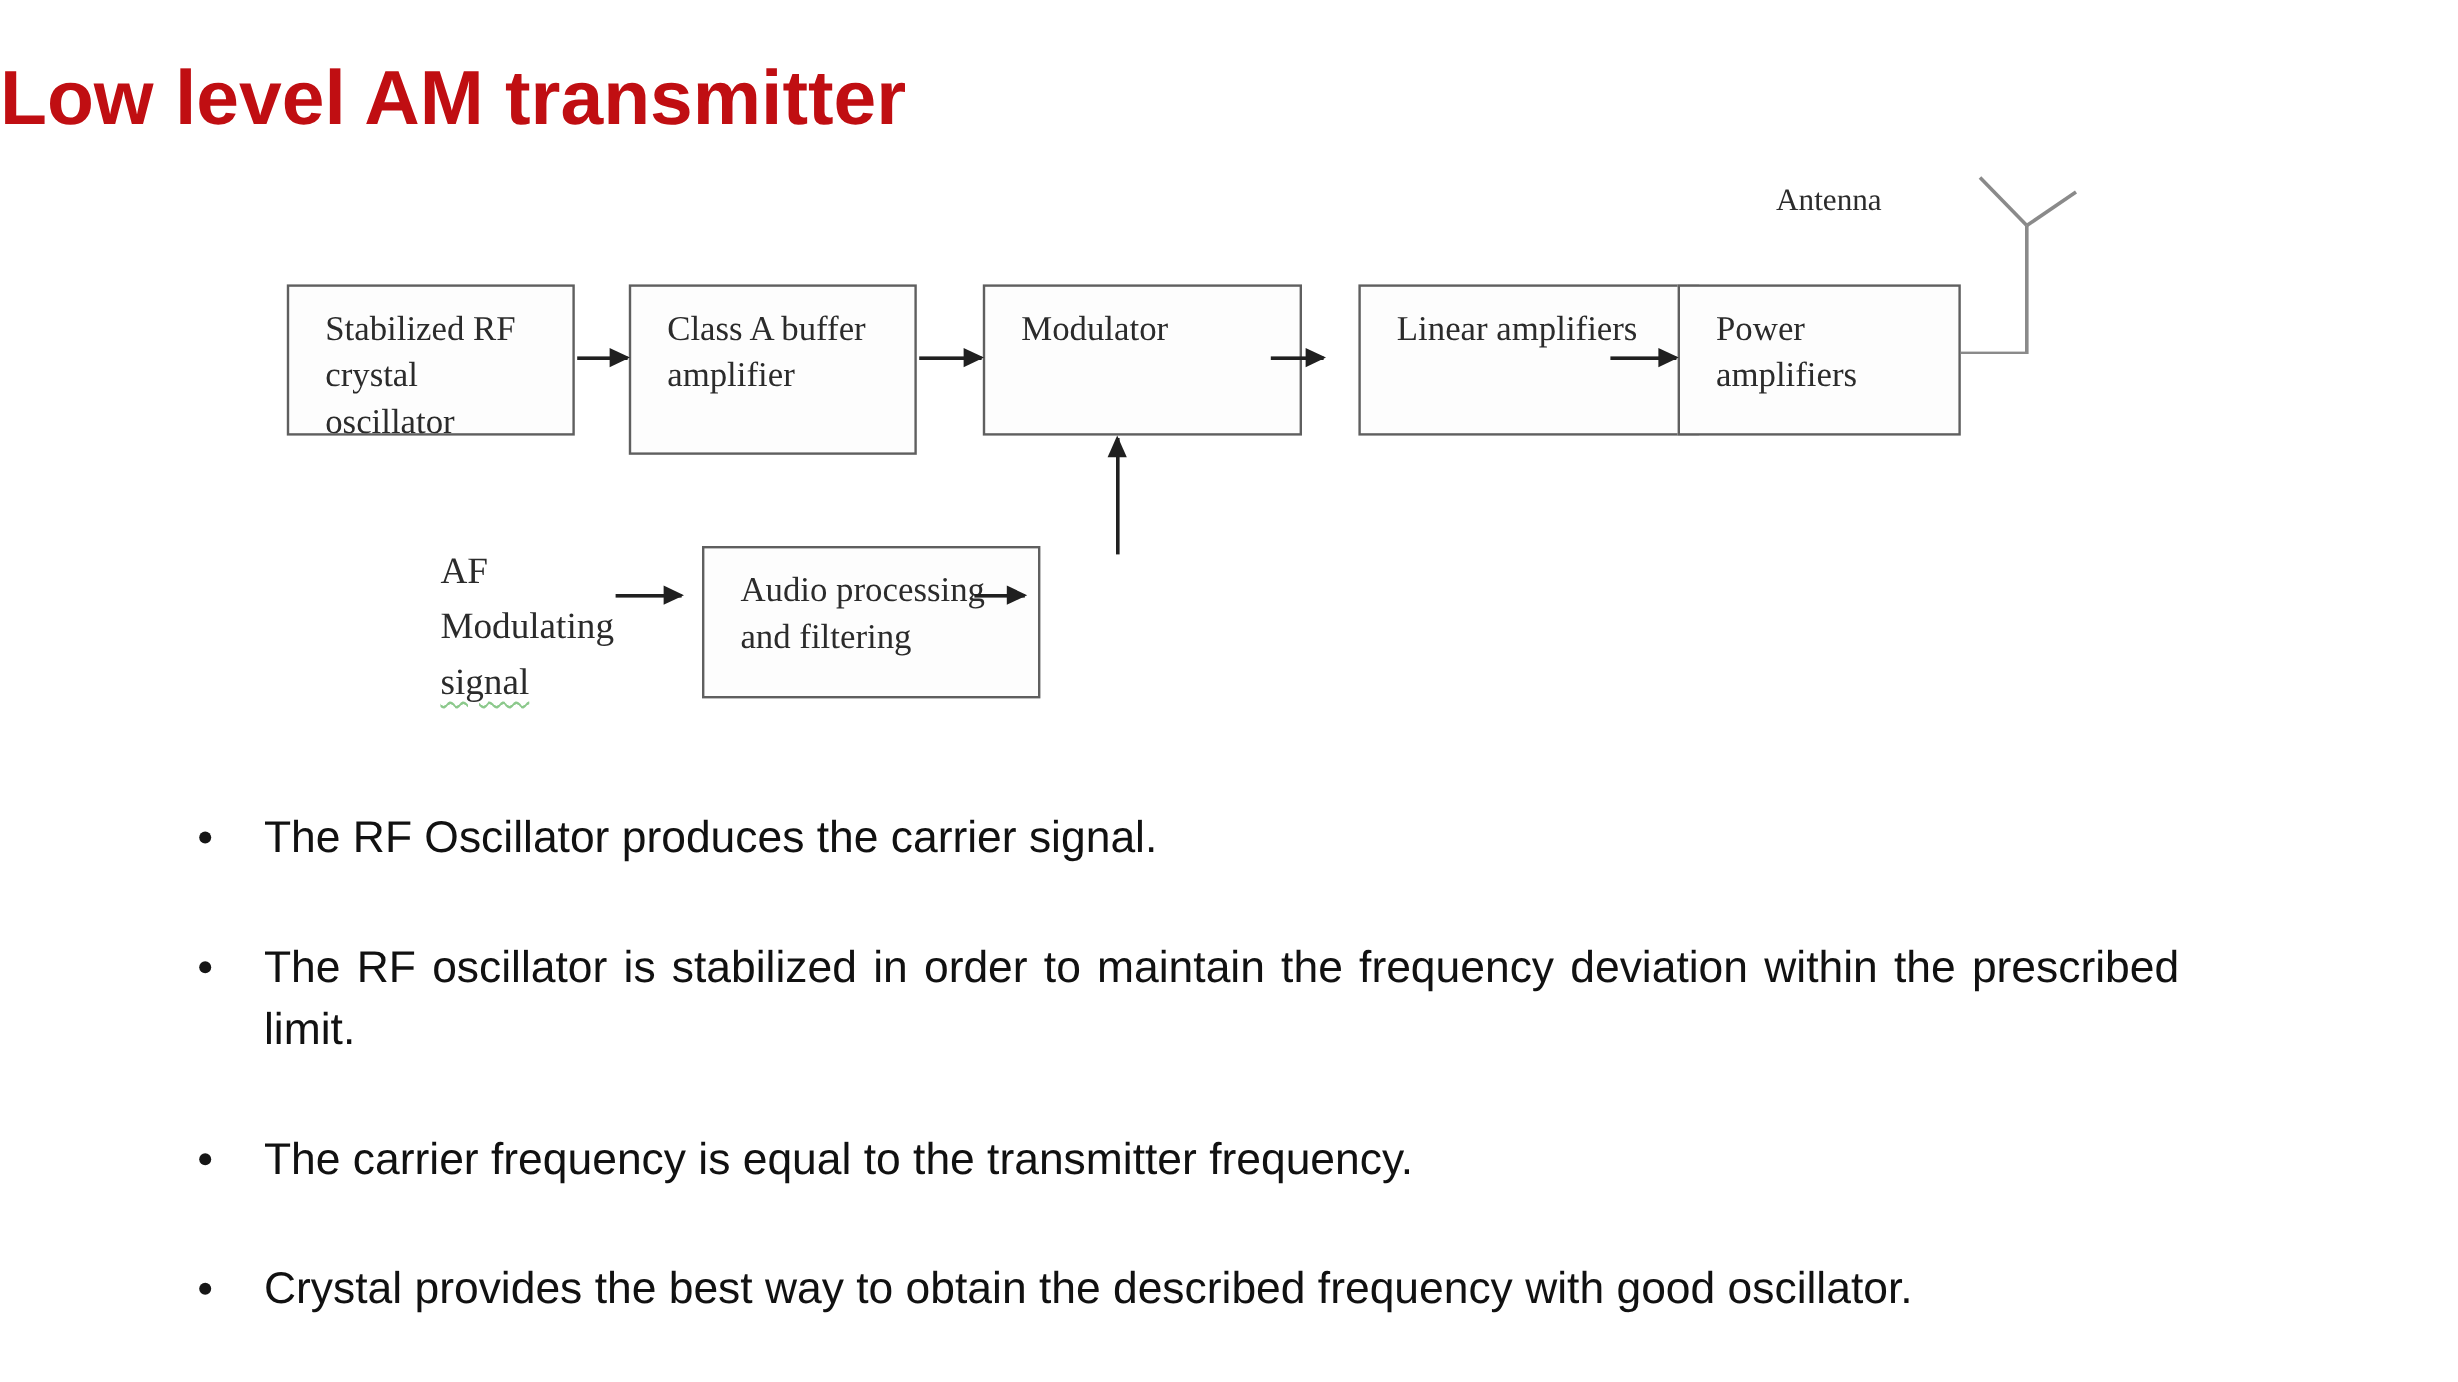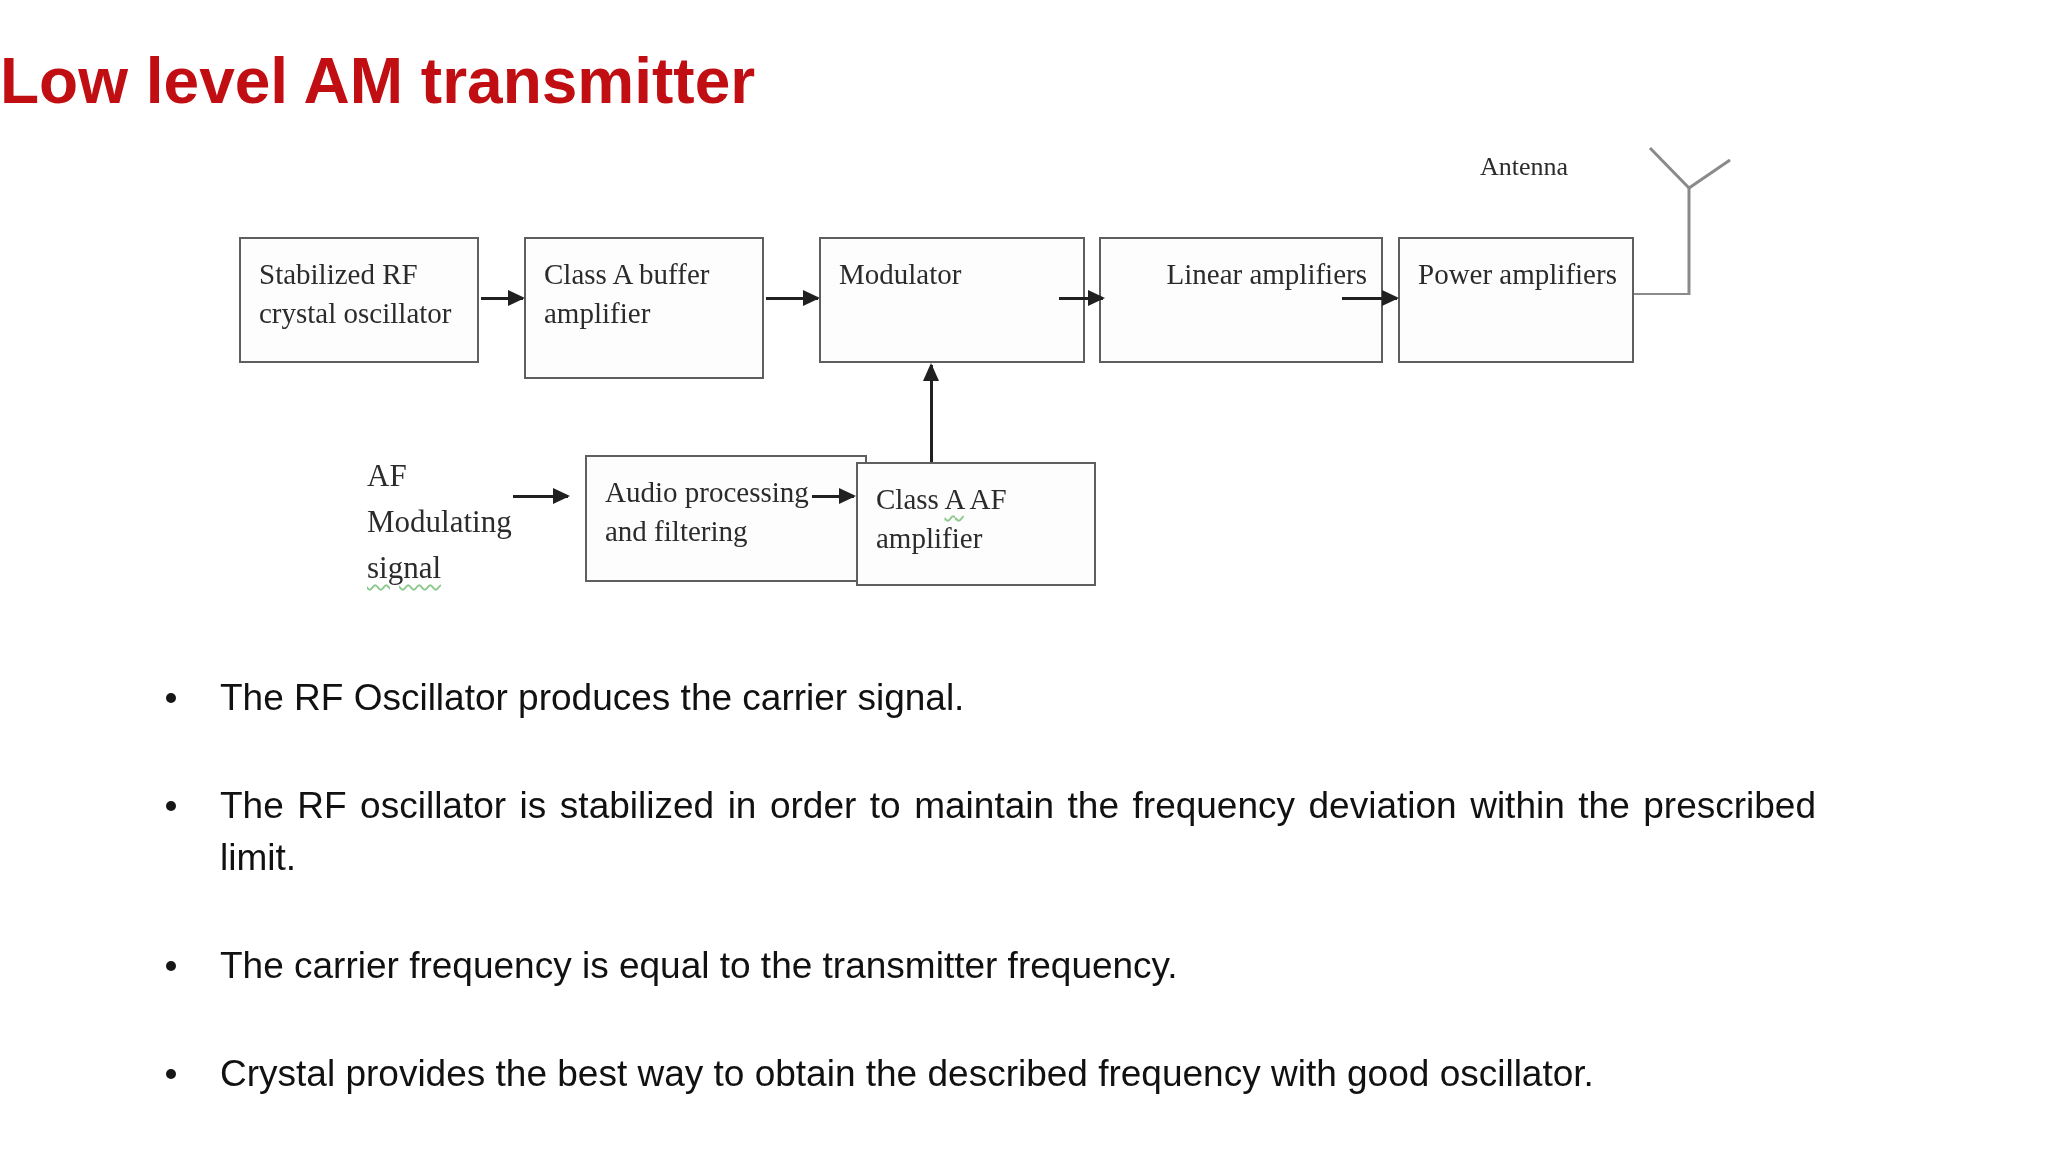--- a/index.html
+++ b/index.html
@@ -23,26 +23,26 @@
 
   
   .diagram{position:absolute;left:0;top:0;width:2048px;height:640px;}
   .dbox{
     position:absolute;
     background:#fdfdfd;
     border:2px solid var(--box-border);
     color:var(--diagram-ink);
     font-family:"Liberation Serif",serif;
     font-size:29px;line-height:39px;
-    padding:16px 14px 0 18px;
+    padding:16px 14px 0 30px;
   }
   .b1{left:239px;top:237px;width:240px;height:126px;}
   .b2{left:524px;top:237px;width:240px;height:142px;}
   .b3{left:819px;top:237px;width:266px;height:126px;}
-  .b4{left:1099px;top:237px;width:284px;height:126px;text-align:right;}
+  .b4{left:1132px;top:237px;width:284px;height:126px;text-align:left;}
   .b5{left:1398px;top:237px;width:236px;height:126px;text-align:left;}
   .abox{left:585px;top:455px;width:282px;height:127px;}
   .cbox{left:856px;top:462px;width:240px;height:124px;}
 
   
   .arr-h{position:absolute;height:0;border-top:3px solid #202020;}
   .arr-h::after{
     content:'';position:absolute;right:-2px;top:-10px;
     border-left:17px solid #202020;
     border-top:8px solid transparent;border-bottom:8px solid transparent;
@@ -142,23 +142,20 @@
     </div>
 
     <div class="arr-h" style="left:513px;top:495px;width:55px;"></div>
 
     <div class="dbox abox">
       <span>Audio processing and filtering</span>
     </div>
 
     <div class="arr-h" style="left:812px;top:495px;width:42px;"></div>
 
-    <div class="dbox cbox">
-      <span><span>Class </span><span class="squiggle">A</span><span> AF amplifier</span></span>
-    </div>
 
     <div class="arr-v" style="left:930px;top:365px;height:97px;"></div>
 
   </div>
 
   <ul class="bullets">
     <li>The RF Oscillator produces the carrier signal.</li>
     <li>The RF oscillator is stabilized in order to maintain the frequency deviation within the prescribed limit.</li>
     <li>The carrier frequency is equal to the transmitter frequency.</li>
     <li>Crystal provides the best way to obtain the described frequency with good oscillator.</li>

